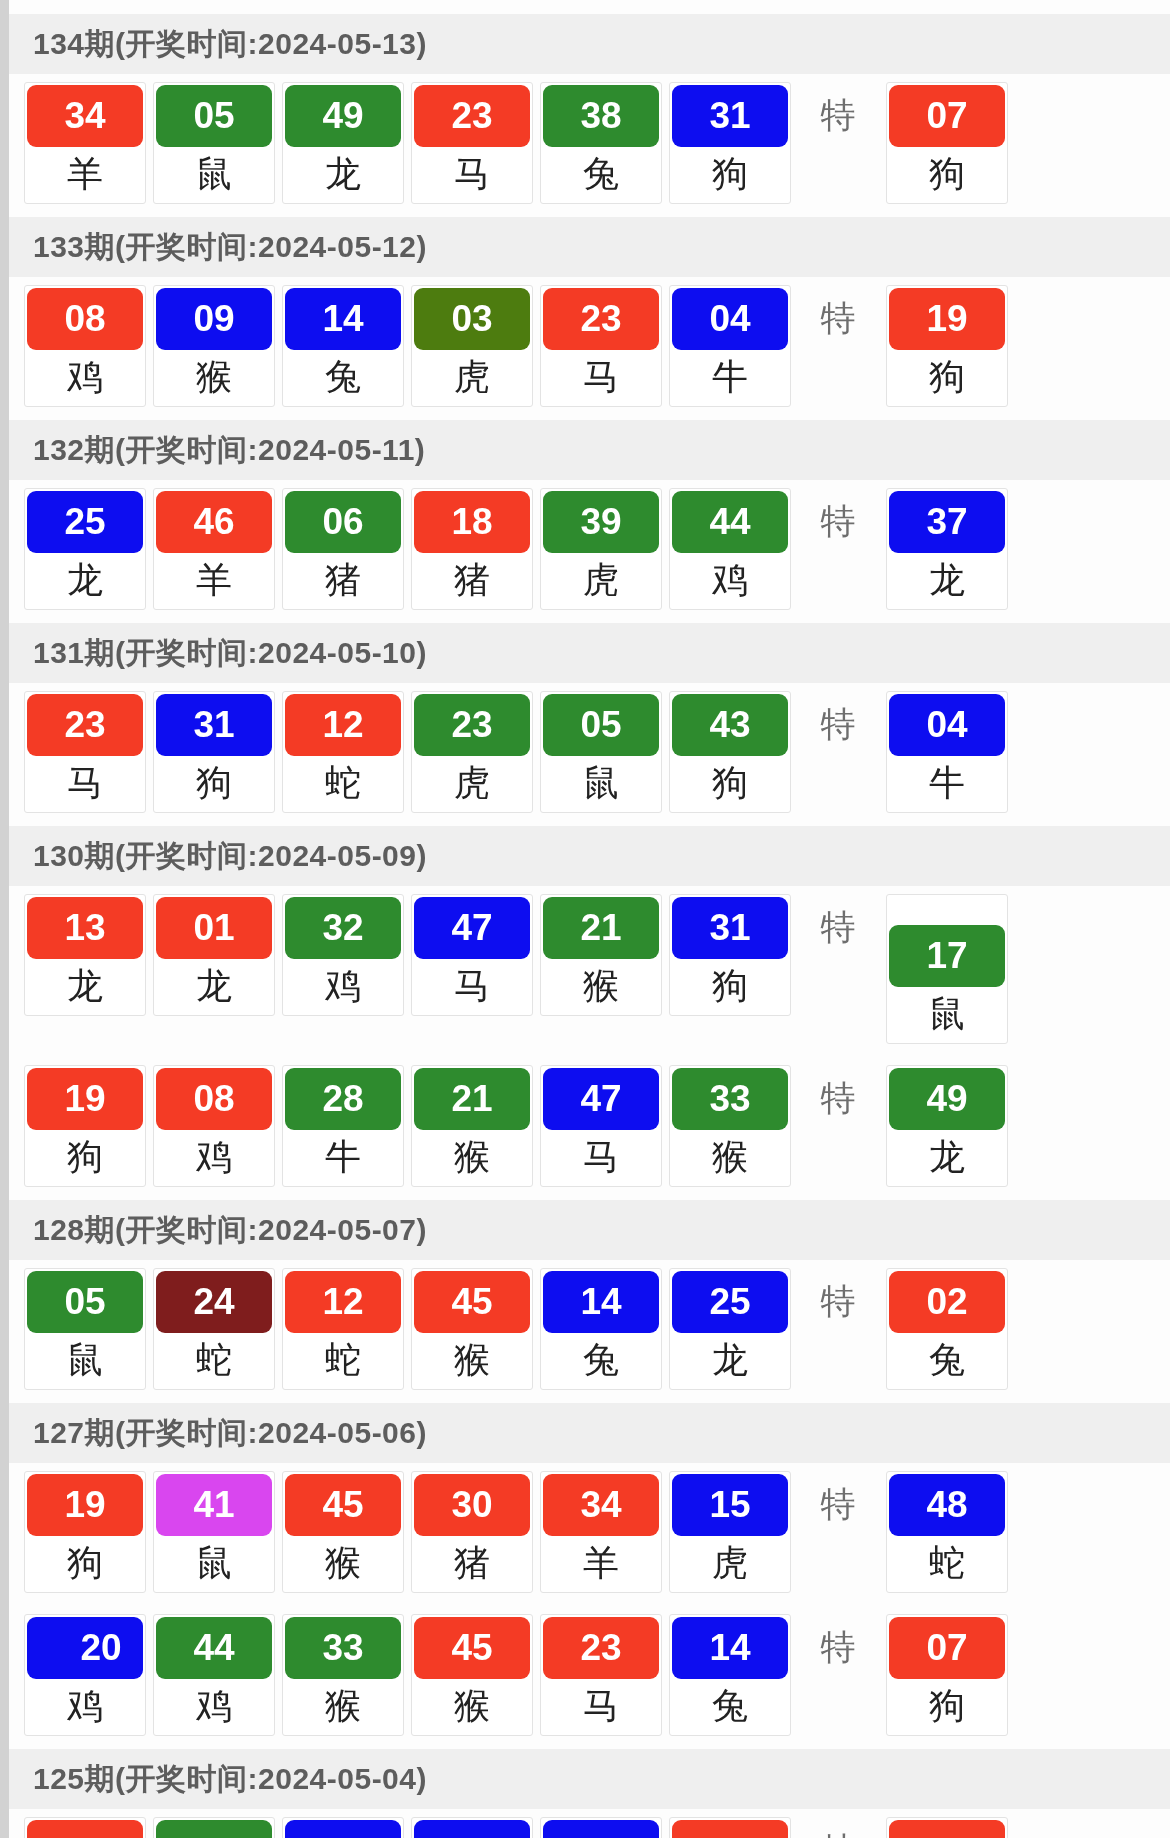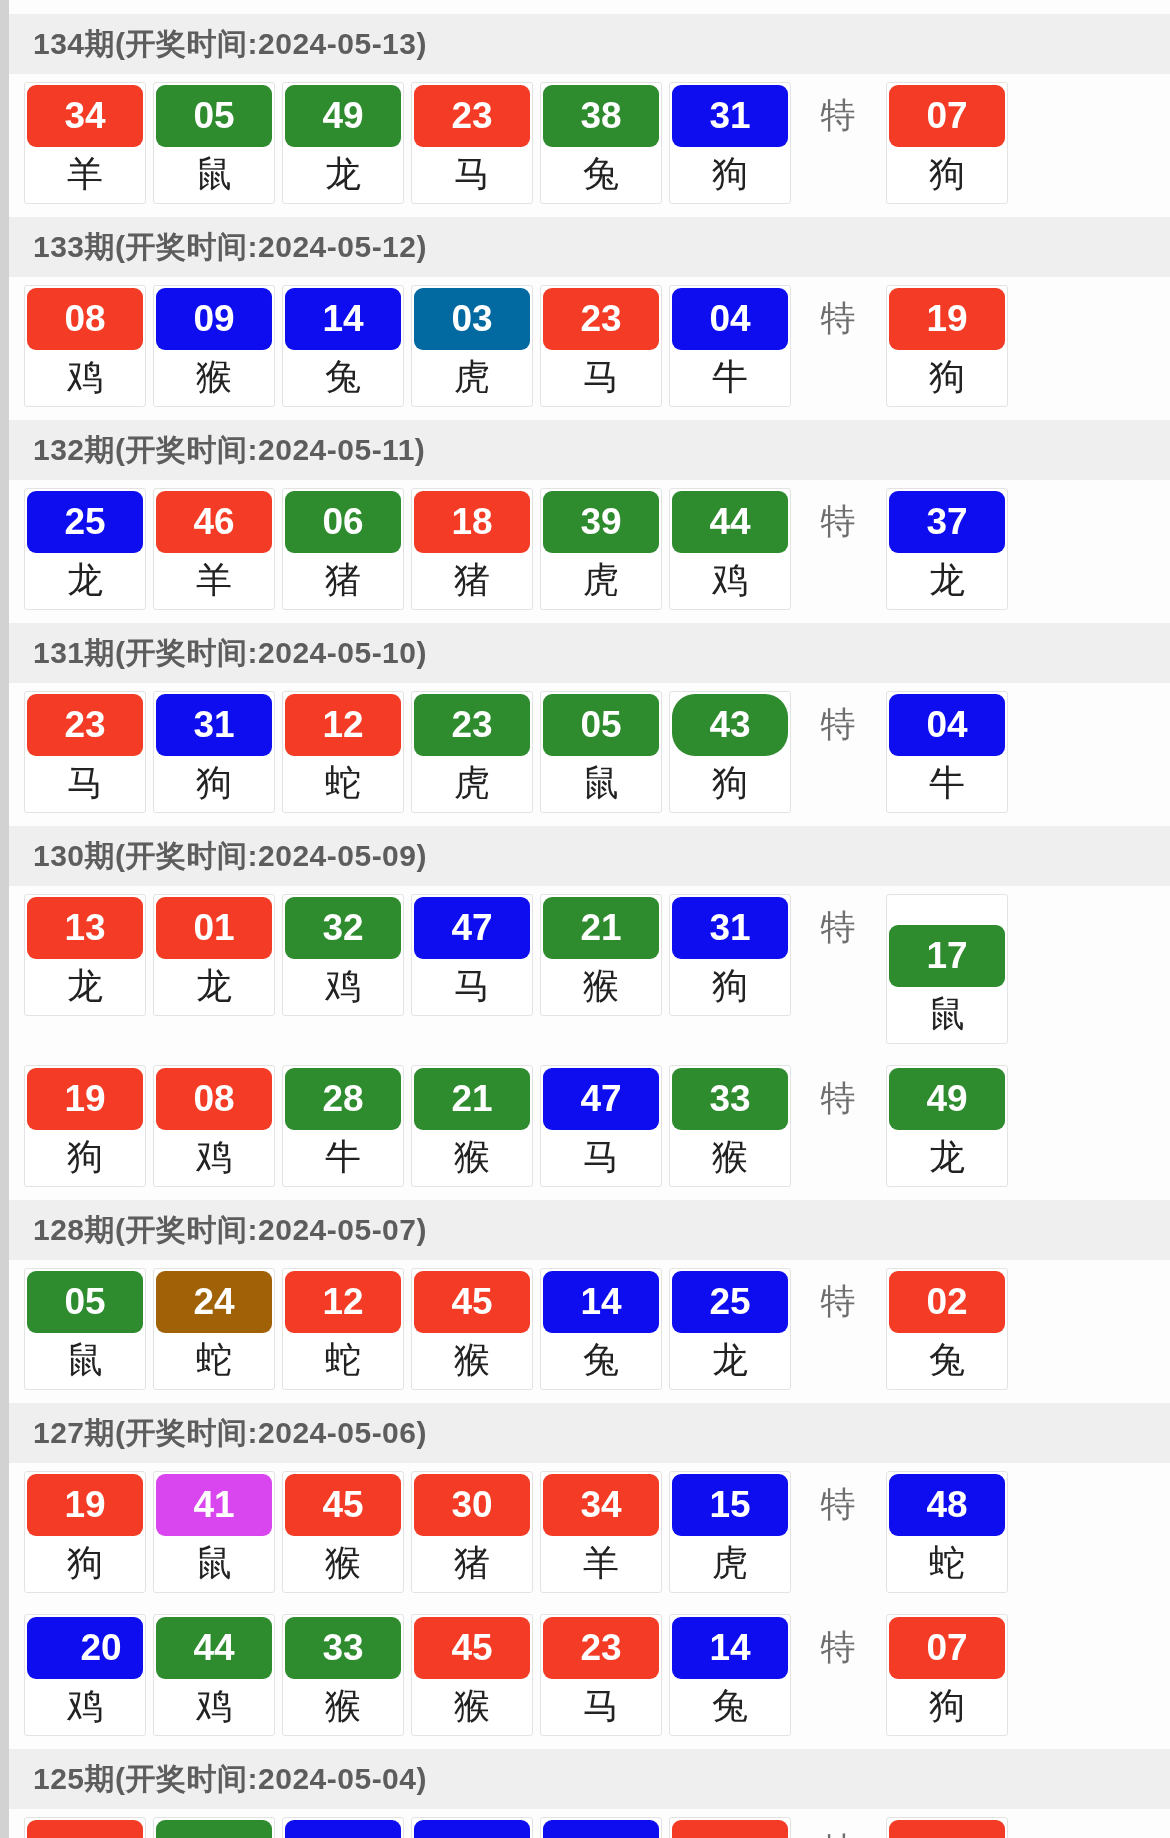--- a/index.html
+++ b/index.html
@@ -73,21 +73,21 @@
   </div>
           <div class="num-cell">
     <div class="ball" style="background: rgb(13, 13, 240);">09</div>
     <div class="zodiac">猴</div>
   </div>
           <div class="num-cell">
     <div class="ball" style="background: rgb(13, 13, 240);">14</div>
     <div class="zodiac">兔</div>
   </div>
           <div class="num-cell">
-    <div class="ball" style="background: #0369a1;">03</div>
+    <div class="ball" style="background: #4d7c0f;">03</div>
     <div class="zodiac">虎</div>
   </div>
           <div class="num-cell">
     <div class="ball" style="background: rgb(244, 59, 37);">23</div>
     <div class="zodiac">马</div>
   </div>
           <div class="num-cell">
     <div class="ball" style="background: rgb(13, 13, 240);">04</div>
     <div class="zodiac">牛</div>
   </div>
@@ -153,21 +153,21 @@
   </div>
           <div class="num-cell">
     <div class="ball" style="background: rgb(46, 139, 46);">23</div>
     <div class="zodiac">虎</div>
   </div>
           <div class="num-cell">
     <div class="ball" style="background: rgb(46, 139, 46);">05</div>
     <div class="zodiac">鼠</div>
   </div>
           <div class="num-cell">
-    <div class="ball" style="background: rgb(46, 139, 46); border-radius: 23px;">43</div>
+    <div class="ball" style="background: rgb(46, 139, 46);">43</div>
     <div class="zodiac">狗</div>
   </div>
           <div class="te-label">特</div>
           <div class="num-cell special-cell">
     <div class="ball" style="background: rgb(13, 13, 240);">04</div>
     <div class="zodiac">牛</div>
   </div>
         </div>
   </section>
       <section class="draw-block">
@@ -242,21 +242,21 @@
       <section class="draw-block">
     <header class="draw-header">
       <span class="draw-header-text">128期(开奖时间:2024-05-07)</span>
     </header>
     <div class="ball-row">
           <div class="num-cell">
     <div class="ball" style="background: rgb(46, 139, 46);">05</div>
     <div class="zodiac">鼠</div>
   </div>
           <div class="num-cell">
-    <div class="ball" style="background: #a16207;">24</div>
+    <div class="ball" style="background: #7f1d1d;">24</div>
     <div class="zodiac">蛇</div>
   </div>
           <div class="num-cell">
     <div class="ball" style="background: rgb(244, 59, 37);">12</div>
     <div class="zodiac">蛇</div>
   </div>
           <div class="num-cell">
     <div class="ball" style="background: rgb(244, 59, 37);">45</div>
     <div class="zodiac">猴</div>
   </div>

